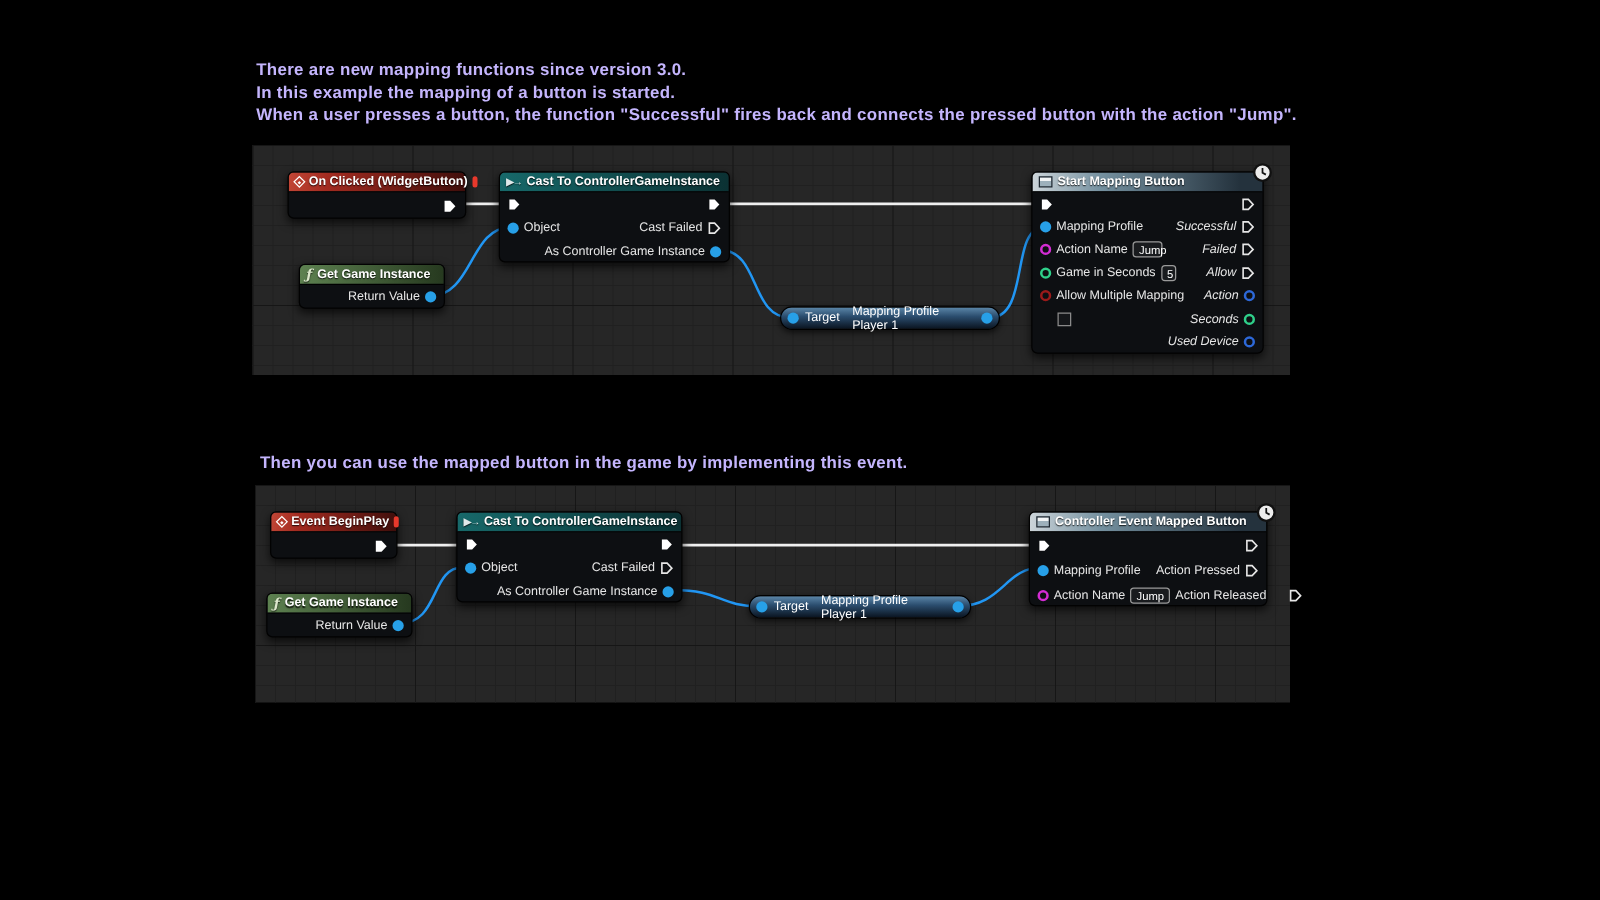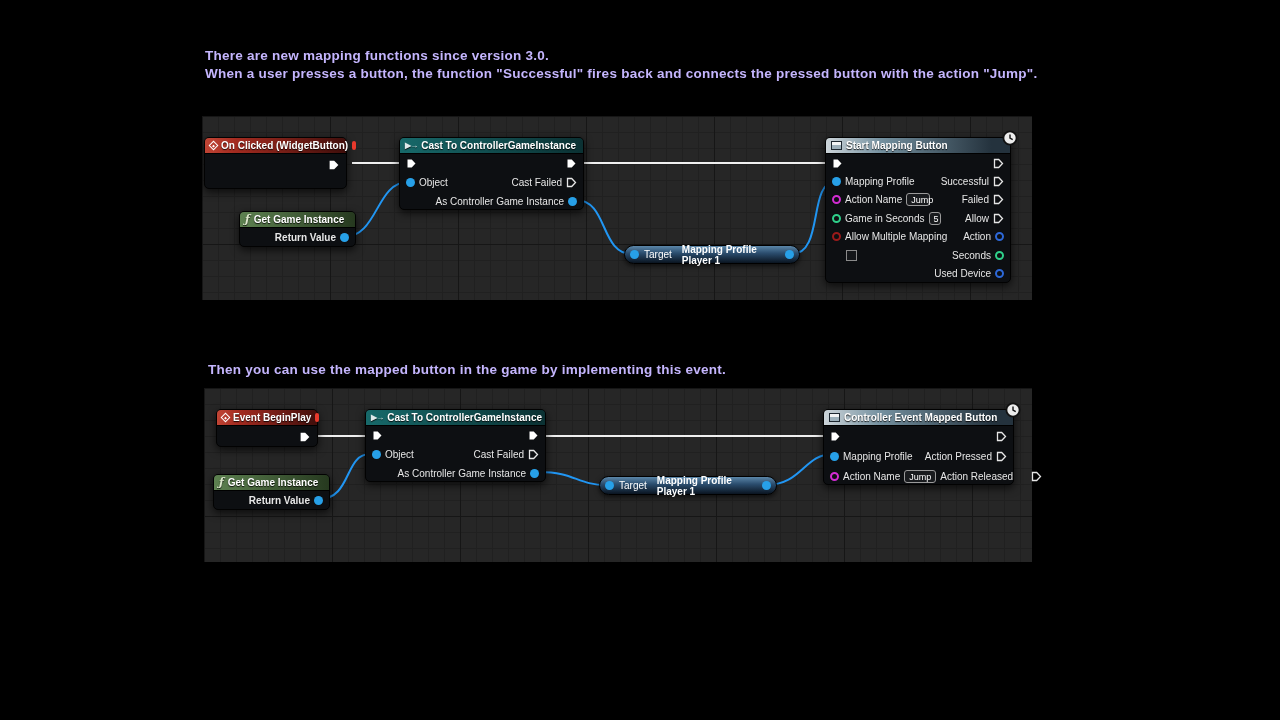--- a/index.html
+++ b/index.html
@@ -29,21 +29,21 @@
          text-shadow:0 1px 1px rgba(0,0,0,.85); }
   .hdr-red   { background:linear-gradient(100deg,#c24636 0%, var(--header_red) 22%, var(--header_red_dark) 100%); }
   .hdr-teal  { background:linear-gradient(to right, var(--header_teal) 0%, var(--header_teal_dark) 100%); }
   .hdr-green { background:linear-gradient(to right, var(--header_green) 0%, var(--header_green_dark) 100%); }
   .hdr-steel { background:linear-gradient(to right, var(--header_steel_light) 0%, var(--header_steel) 30%, var(--header_steel_dark) 90%); }
 
   .row { display:flex; align-items:center; gap:4px; padding:0 6px; white-space:nowrap; }
   .r-end { justify-content:flex-end;text-align:right; }
   .row1 { height:21px; } .row19 { height:19px; } .row20 { height:20px; }
   .cols { display:flex; align-items:flex-start; }
-  .colL { flex:1.3; min-width:0; } .colR { flex:1; }
+  .colL { flex:1.3; min-width:0; } .colR { flex:1;font-style:italic; }
   .sm-row { height:18.4px; display:flex; align-items:center; gap:4px;
             padding-left:6px; white-space:nowrap; }
   .sm-rowR { height:18.4px; display:flex; align-items:center; gap:4px;
              justify-content:flex-end; padding-right:6px; white-space:nowrap; }
 
   .pin-dot { flex:none; width:9px; height:9px; border-radius:50%; }
   .pin-dot.hollow { background:transparent !important; border:2px solid; }
   .field { height:13px; line-height:12px; min-width:12px; padding:0 4px;
            border:1px solid #9a9a9a; border-radius:3px; font-size:9px;
            color:#fff; background:rgba(255,255,255,.05); text-align:center; }
@@ -61,44 +61,45 @@
               border-radius:2px; background:rgba(0,0,0,.4); }
 
   .clock { position:absolute; top:-8px; right:-8px; z-index:3; }
 
   .varnode { position:absolute; z-index:2; height:19px; border-radius:10px;
              border:1px solid #000; display:flex; align-items:center; gap:5px;
              padding:0 5px; font-size:10px; color:#fff;
              background:linear-gradient(180deg, var(--var_node_top) 0%, #2b4d6e 42%, var(--var_node_bottom) 100%);
              box-shadow:0 2px 5px rgba(0,0,0,.65); }
   .varnode .spacer { flex:1; }
-  .bold { font-weight:bold; }
+  .bold { font-weight:normal; }
   svg.pe { flex:none; }
 </style>
 </head>
 <body>
 
 <div class="stage">
 
   <div class="note" style="left:205px; top:47px;">
     <div>There are new mapping functions since version 3.0.</div>
+    <div>In this example the mapping of a button is started.</div>
     <div>When a user presses a button, the function "Successful" fires back and connects the pressed button with the action "Jump".</div>
   </div>
 
   <div class="panel" style="left:202px; top:116px; width:830px; height:184px;">
 
     <svg class="wires" width="830" height="184">
       <path d="M150,47 L208,47" stroke="var(--exec_wire)" stroke-width="2.2" fill="none"></path>
       <path d="M374,47 L633,47" stroke="var(--exec_wire)" stroke-width="2.2" fill="none"></path>
       <path d="M142,121 C176,121 174,66 206,66" stroke="var(--data_wire)" stroke-width="2" fill="none"></path>
       <path d="M374,84 C406,84 398,138 430,138" stroke="var(--data_wire)" stroke-width="2" fill="none"></path>
       <path d="M590,138 C622,138 606,66 633,66" stroke="var(--data_wire)" stroke-width="2" fill="none"></path>
     </svg>
 
-    <div class="node" style="left:2px; top:21px; width:143px; height:52px;">
+    <div class="node" style="left:28px; top:21px; width:143px; height:38px;">
       <div class="hdr hdr-red">
         <span class="ic-diamond"></span>
         <span>On Clicked (WidgetButton)</span>
         <span class="delegate"></span>
       </div>
       <div class="row row1 r-end">
         <svg class="pe" width="12" height="12" viewBox="0 0 11 11">
           <path d="M1.5 1.5h4.2l3.8 4-3.8 4H1.5z" fill="#fff"></path>
           </svg>
       </div>

